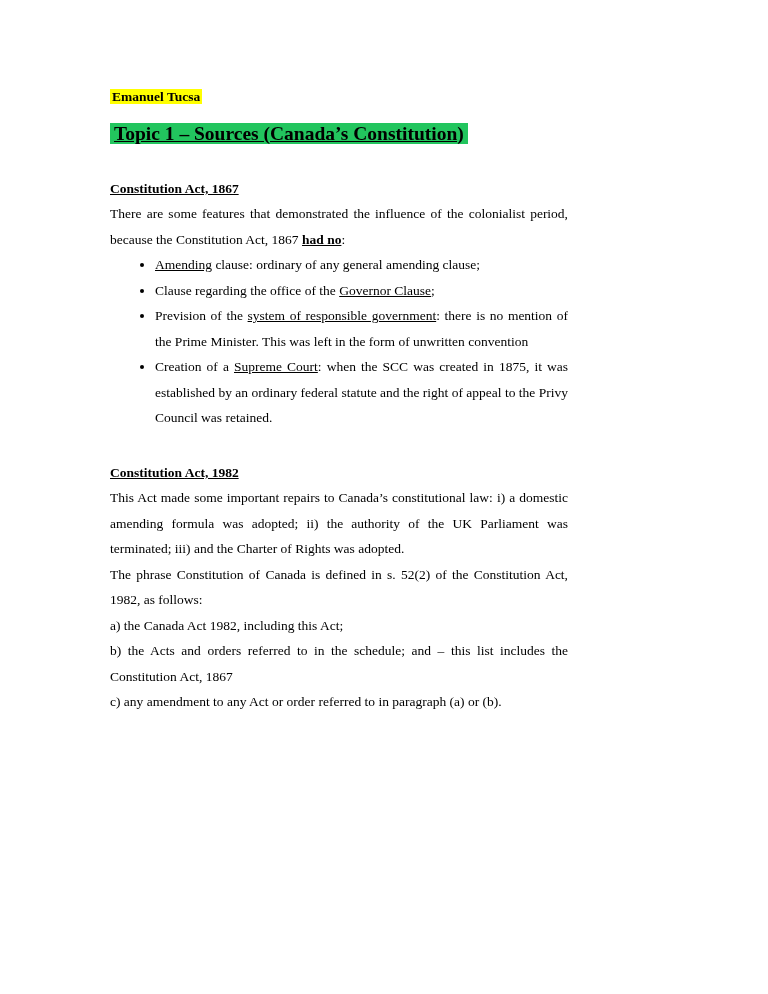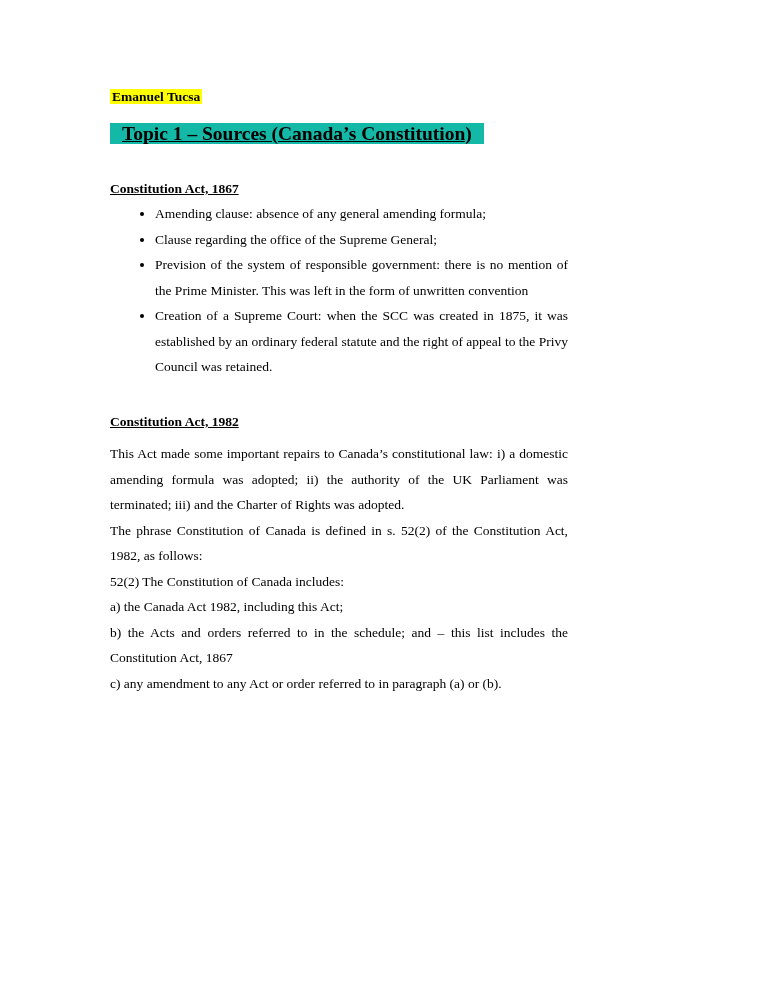--- a/index.html
+++ b/index.html
@@ -27,42 +27,43 @@
     background: #ffff00;
     padding: 0 2px;
   }
   .doc-title {
     margin: 0 0 13px 0;
     font-size: 19.5px;
     line-height: 27px;
     font-weight: bold;
   }
   .hl-cyan {
-    background: #14b8a6;
+    background: #22c55e;
     text-decoration: underline;
-    padding: 0 12px;
+    padding: 0 4px;
   }
   .para {
     margin: 0;
     text-align: justify;
   }
   .heading {
     font-size: 13.5px;
     line-height: 25.5px;
     font-weight: bold;
     text-decoration: underline;
     margin: 0;
   }
   .gap-before {
     margin-top: 29px;
   }
   .gap-after-sm {
-    margin-bottom: 7px;
+    margin-bottom: 0;
   }
   .u {
+    text-decoration: underline;
   }
   .bu {
     font-weight: bold;
     text-decoration: underline;
   }
   ul.bullets {
     margin: 0;
     padding: 0 0 0 45px;
     list-style: disc outside;
   }
@@ -82,32 +83,32 @@
 <div class="page">
 
   <p class="author-line"><span class="hl-yellow">Emanuel Tucsa</span></p>
 
   <h1 class="doc-title"><span class="hl-cyan">Topic 1 – Sources (Canada’s Constitution)</span></h1>
 
 
   <h2 class="heading gap-before">Constitution Act, 1867</h2>
 
 
+  <p class="para"><span>There are some features that demonstrated the influence of the colonialist period, because the Constitution Act, 1867 </span><span class="bu">had no</span><span>:</span></p>
 
   <ul class="bullets">
-    <li><span></span><span class="u">Amending</span><span> clause: absence of any general amending formula;</span></li>
-    <li><span>Clause regarding the office of the </span><span class="u">Supreme General</span><span>;</span></li>
+    <li><span></span><span class="u">Amending</span><span> clause: ordinary of any general amending clause;</span></li>
+    <li><span>Clause regarding the office of the </span><span class="u">Governor Clause</span><span>;</span></li>
     <li><span>Prevision of the </span><span class="u">system of responsible government</span><span>: there is no mention of the Prime Minister. This was left in the form of unwritten convention</span></li>
     <li><span>Creation of a </span><span class="u">Supreme Court</span><span>: when the SCC was created in 1875, it was established by an ordinary federal statute and the right of appeal to the Privy Council was retained.</span></li>
   </ul>
 
   <h2 class="heading gap-before gap-after-sm">Constitution Act, 1982</h2>
 
   <p class="para">This Act made some important repairs to Canada’s constitutional law: i) a domestic amending formula was adopted; ii) the authority of the UK Parliament was terminated; iii) and the Charter of Rights was adopted.</p>
 
   <p class="para">The phrase Constitution of Canada is defined in s. 52(2) of the Constitution Act, 1982, as follows:</p>
 
-  <p class="line">52(2) The Constitution of Canada includes:</p>
   <p class="line">a) the Canada Act 1982, including this Act;</p>
   <p class="line">b) the Acts and orders referred to in the schedule; and – this list includes the Constitution Act, 1867</p>
   <p class="line">c) any amendment to any Act or order referred to in paragraph (a) or (b).</p>
 
 </div>
 
 </body></html>

